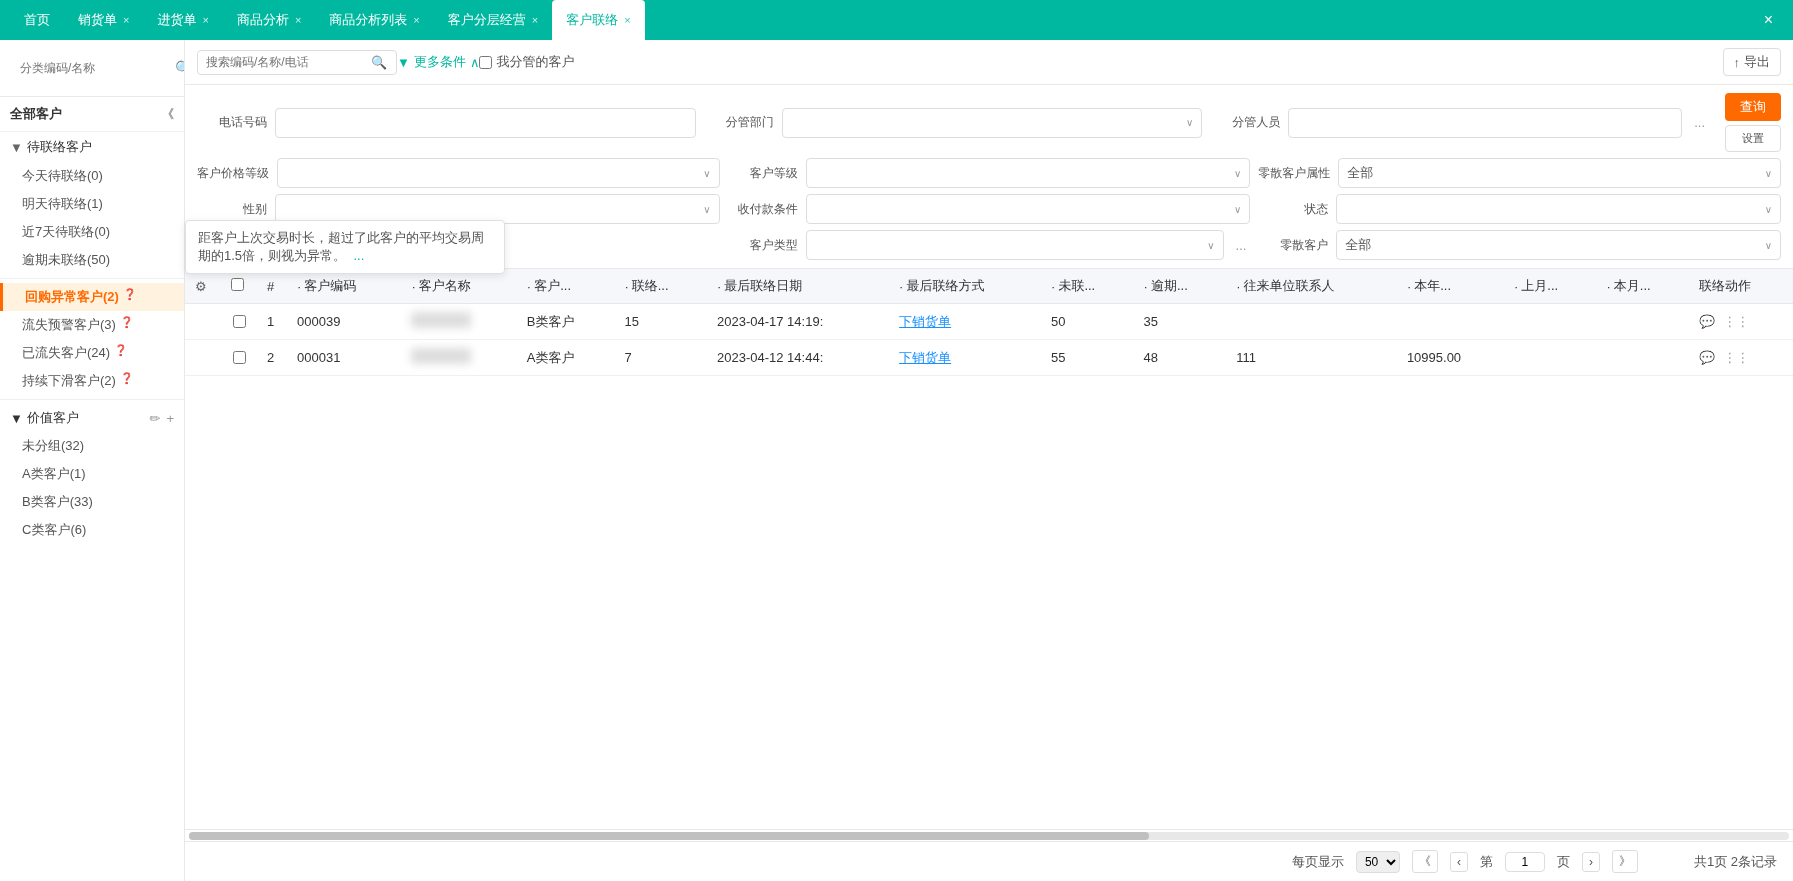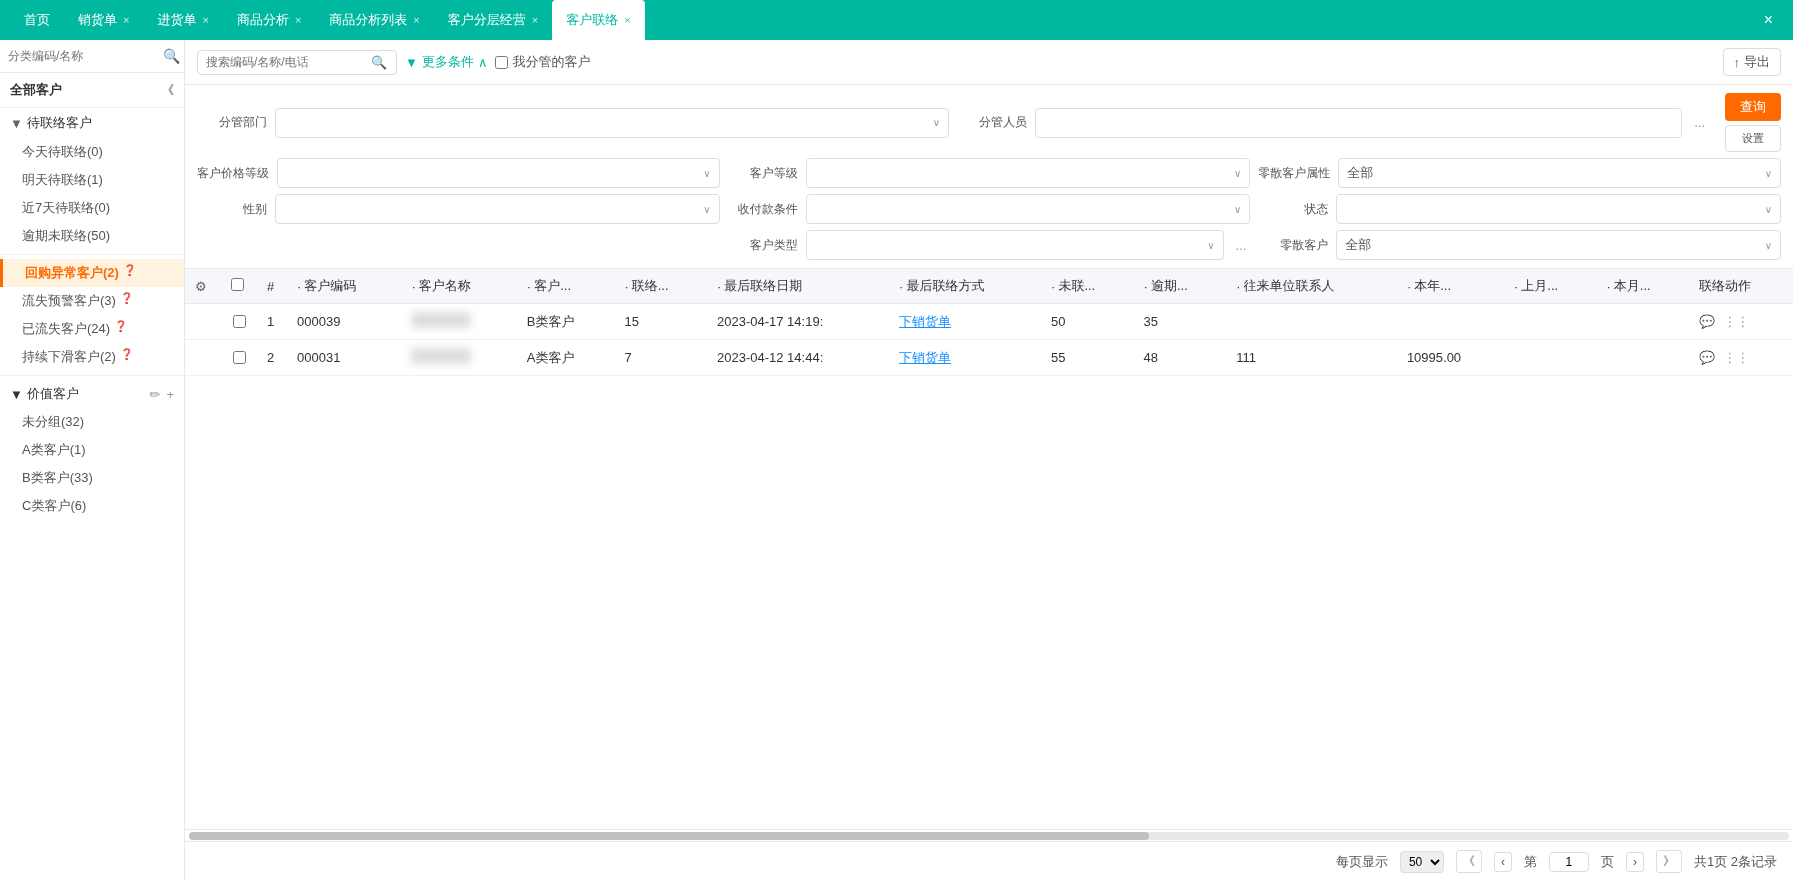--- a/index.html
+++ b/index.html
@@ -26,21 +26,21 @@
 
     
     .main-layout { display: flex; height: calc(881px - 40px); }
 
     
     .sidebar {
       width: 185px; background: white; border-right: 1px solid #e8e8e8;
       display: flex; flex-direction: column; overflow: hidden; flex-shrink: 0;
     }
     .sidebar-search {
-      padding: 8px; display: flex; align-items: center; border-bottom: 1px solid #e8e8e8;
+      padding: 20px; display: flex; align-items: center; border-bottom: 1px solid #e8e8e8;
     }
     .sidebar-search input {
       flex: 1; border: none; outline: none; font-size: 12px; color: #666;
     }
     .sidebar-search .search-icon { color: #999; font-size: 14px; cursor: pointer; }
 
     .sidebar-content { flex: 1; overflow-y: auto; }
     .sidebar-header {
       display: flex; align-items: center; justify-content: space-between;
       padding: 8px 10px; font-weight: bold; font-size: 13px; color: #333;
@@ -78,21 +78,21 @@
     }
 
     
     .content-area {
       flex: 1; display: flex; flex-direction: column; overflow: hidden; background: #f5f7fa;
     }
 
     
     .toolbar {
       background: white; padding: 8px 12px;
-      display: flex; align-items: center; gap: 8px;
+      display: flex; align-items: center; gap: 0;
       border-bottom: 1px solid #e8e8e8;
     }
     .toolbar-search {
       display: flex; align-items: center; border: 1px solid #ddd;
       border-radius: 4px; padding: 4px 8px; background: white; min-width: 200px;
     }
     .toolbar-search input { border: none; outline: none; font-size: 12px; flex: 1; }
     .toolbar-search .icon { color: #999; margin-left: 4px; }
 
     .more-conditions {
@@ -191,21 +191,21 @@
     }
     .pagination .page-btn {
       cursor: pointer; color: #555; padding: 2px 6px;
       border: 1px solid #ddd; border-radius: 3px; background: white;
       font-size: 12px;
     }
     .pagination .page-input {
       border: 1px solid #ddd; border-radius: 4px; padding: 2px 6px;
       width: 40px; text-align: center; font-size: 12px;
     }
-    .pagination .total-info { color: #555; }
+    .pagination .total-info { color: #555; margin-left: 44px; }
 
     .col-settings-icon { cursor: pointer; color: #666; }
     .checkbox-cell { display: flex; align-items: center; justify-content: center; }
     input[type="checkbox"] { cursor: pointer; }
 
     .blurred { filter: blur(4px); background: #ddd; width: 60px; height: 16px; display: inline-block; border-radius: 3px; }
   </style>
 </head>
 <body>
 
@@ -310,20 +310,24 @@
       </div>
       <div class="sidebar-item">
         <span>B类客户(33)</span>
       </div>
       <div class="sidebar-item">
         <span>C类客户(6)</span>
       </div>
     </div>
   </div>
 
+  <div class="tooltip-box">
+    <span>距客户上次交易时长，超过了此客户的平均交易周期的1.5倍，则视为异常。</span>
+    <span style="color:#00b8a0;cursor:pointer;margin-left:4px;">...</span>
+  </div>
 
   <div class="content-area">
 
     <div class="toolbar">
       <div class="toolbar-search">
         <input type="text" style="width: 160px;" placeholder="搜索编码/名称/电话">
         <span class="icon">🔍</span>
       </div>
       <div class="more-conditions">
         <span>▼</span>
@@ -337,20 +341,24 @@
       <div class="toolbar-spacer"></div>
       <div class="export-btn">
         <span>↑</span>
         <span>导出</span>
       </div>
     </div>
 
     <div class="filter-area">
 
       <div class="filter-row">
+        <div class="filter-cell">
+          <span class="filter-label">电话号码</span>
+          <input class="filter-input" type="text" style="flex: 1.5 1 0%;">
+        </div>
         <div class="filter-cell">
           <span class="filter-label">分管部门</span>
           <div class="filter-select" style="flex:1.5;">
             <span></span>
               <span class="arrow">∨</span>
           </div>
         </div>
         <div class="filter-cell">
           <span class="filter-label">分管人员</span>
           <div class="filter-select" style="flex:1;">

